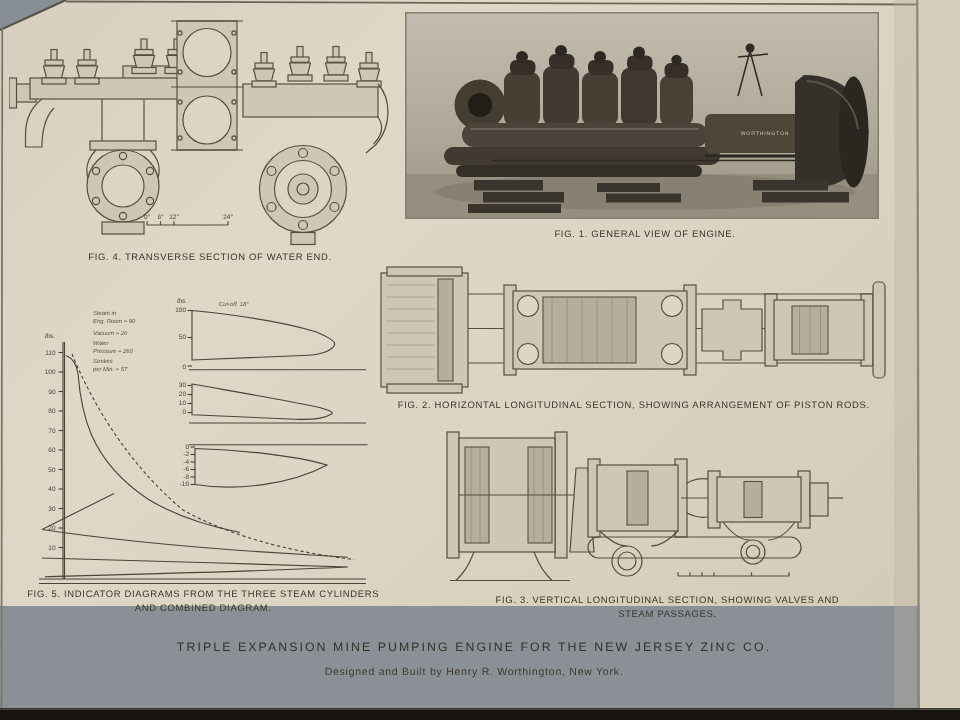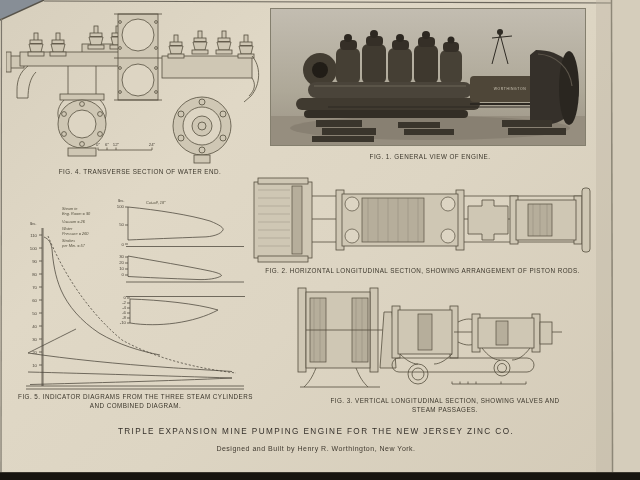--- a/index.html
+++ b/index.html
@@ -1,17 +1,17 @@
 <!DOCTYPE html>
 <html><head>
 <meta charset="utf-8">
 <style>
   html,body{margin:0;padding:0;width:640px;height:480px;overflow:hidden;
     font-family:"Liberation Sans",sans-serif;background:#8a9096;}
-  #scan{position:relative;width:640px;height:480px;
+  #scan{position:relative;width:640px;height:404px;
     background:linear-gradient(135deg,#d7cfbd 0%,#e0d8c6 30%,#ddd5c3 55%,#d3cab7 100%);}
   .fig{position:absolute;}
   .cap{position:absolute;color:#3b362b;font-size:6.3px;letter-spacing:.45px;
     text-align:center;line-height:1.5;white-space:nowrap;}
   .cap2{white-space:normal;}
   #main-title{position:absolute;left:10px;top:427px;width:612px;text-align:center;
     font-size:8.2px;letter-spacing:1.4px;color:#35302a;}
   #sub-title{position:absolute;left:10px;top:445px;width:612px;text-align:center;
     font-size:7px;letter-spacing:.5px;color:#403a30;}
   svg{display:block;}

